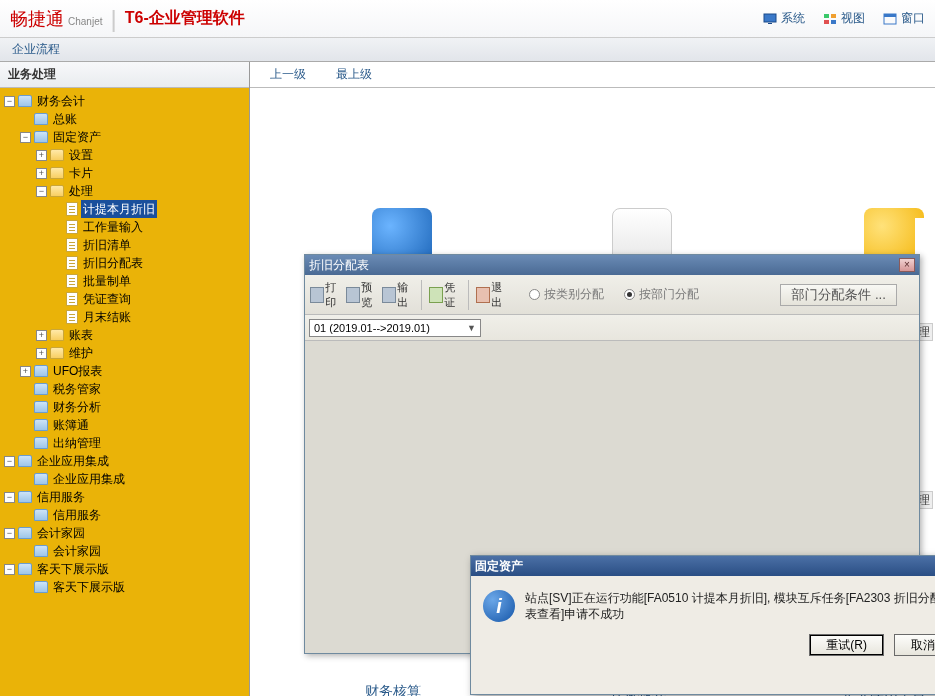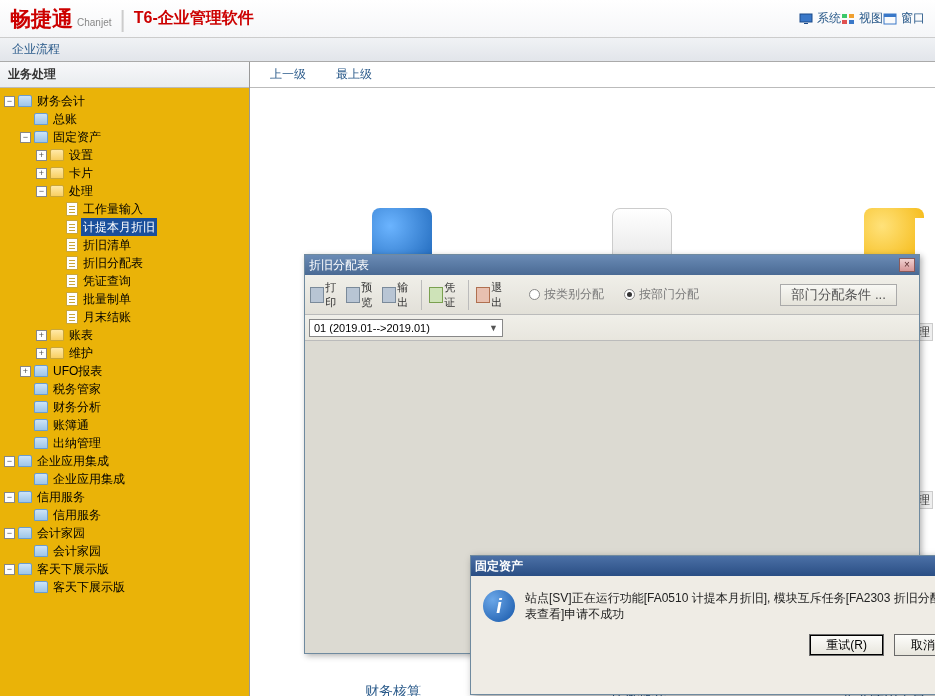--- a/index.html
+++ b/index.html
@@ -14,26 +14,26 @@
 }
 .titlebar {
   height: 38px;
   background: linear-gradient(#fff, #f5f6f8);
   display: flex;
   align-items: center;
   padding: 0 10px;
   border-bottom: 1px solid #ccc;
 }
 .logo { display: flex; align-items: baseline; gap: 4px; }
-.logo-main { color: #c00; font-size: 21px; font-weight: bold; }
+.logo-main { color: #c00; font-size: 18px; font-weight: normal; }
 .logo-sub { color: #888; font-size: 10px; }
 .titlebar-sep { color: #ccc; font-size: 24px; margin: 0 8px; }
 .titlebar-title { color: #c00; font-size: 16px; font-weight: bold; }
 .titlebar-spacer { flex: 1; }
-.titlebar-menu { display: flex; align-items: flex-start; color: #2a5a8a; }
+.titlebar-menu { display: flex; gap: 18px; align-items: flex-start; color: #2a5a8a; }
 .titlebar-menu-item { display: flex; align-items: center; gap: 4px; cursor: pointer; }
 .titlebar-icon { width: 14px; height: 12px; }
 
 .subbar {
   height: 24px;
   background: linear-gradient(#f0f2f5, #e2e5ea);
   border-bottom: 1px solid #aaa;
   display: flex;
   align-items: center;
   padding-left: 6px;
@@ -135,21 +135,21 @@
 .tb-btn { width:34px; height:36px; display:flex; flex-direction:row; align-items:center; justify-content:center; gap:1px; cursor:pointer; border:1px solid transparent; }
 .tb-btn .ico { width:18px; height:16px; background:#b8c5d4; border:1px solid #7a8a9a; }
 .tb-btn .lbl { font-size:11px; color:#333; }
 .tb-sep { width:1px; height:30px; background:#bbb; margin:0 4px; }
 .radio-group { display:flex; gap:20px; color:#7a7a7a; margin-left:18px; align-items:center; }
 .radio { display:flex; align-items:center; gap:4px; }
 .radio .dot { width:11px; height:11px; border:1px solid #888; border-radius:50%; background:#fff; display:flex; align-items:center; justify-content:center; }
 .radio .dot.checked::after { content:""; width:5px; height:5px; background:#333; border-radius:50%; }
 .cond-btn { margin-left:auto; margin-right:18px; height:22px; padding:0 10px; background: linear-gradient(#f8f8f4,#e5e3da); border:1px solid #aaa; color:#555; cursor:pointer; }
 .w-row2 { height: 26px; background: linear-gradient(#f0efe9,#e8e6de); display:flex; align-items:center; padding:0 4px; border-bottom:1px solid #bbb; }
-.period-select { height:18px; width:194px; background:#fff; border:1px solid #888; font-size:11px; padding:0 4px; display:flex; align-items:center; justify-content:space-between; }
+.period-select { height:18px; width:172px; background:#fff; border:1px solid #888; font-size:11px; padding:0 4px; display:flex; align-items:center; justify-content:space-between; }
 .period-select .arrow { font-size:9px; color:#555; }
 .w-body { height: calc(100% - 86px); background:#dcdad2; }
 
 
 .dialog {
   position: absolute;
   left: 165px; top: 300px;
   width: 495px; height: 140px;
   background: #efece5;
   border: 1px solid #6f8a9f;
@@ -259,56 +259,56 @@
                   <div class="tree-row">
                       <span class="toggle">−</span>
                       <span class="folder-icon"></span>
                       <span class="tree-label">处理</span>
                     </div>
                   <ul>
                     <li>
                         <div class="tree-row">
                           <span class="toggle-empty"></span>
                           <span class="file-icon"></span>
+                          <span class="tree-label selected">计提本月折旧</span>
+                        </div>
+                      </li>
+                    <li>
+                        <div class="tree-row">
+                          <span class="toggle-empty"></span>
+                          <span class="file-icon"></span>
                           <span class="tree-label">工作量输入</span>
                         </div>
                       </li>
                     <li>
                         <div class="tree-row">
                           <span class="toggle-empty"></span>
                           <span class="file-icon"></span>
-                          <span class="tree-label selected">计提本月折旧</span>
-                        </div>
-                      </li>
-                    <li>
-                        <div class="tree-row">
-                          <span class="toggle-empty"></span>
-                          <span class="file-icon"></span>
                           <span class="tree-label">折旧清单</span>
                         </div>
                       </li>
                     <li>
                         <div class="tree-row">
                           <span class="toggle-empty"></span>
                           <span class="file-icon"></span>
                           <span class="tree-label">折旧分配表</span>
                         </div>
                       </li>
                     <li>
                         <div class="tree-row">
                           <span class="toggle-empty"></span>
                           <span class="file-icon"></span>
+                          <span class="tree-label">批量制单</span>
+                        </div>
+                      </li>
+                    <li>
+                        <div class="tree-row">
+                          <span class="toggle-empty"></span>
+                          <span class="file-icon"></span>
                           <span class="tree-label">凭证查询</span>
-                        </div>
-                      </li>
-                    <li>
-                        <div class="tree-row">
-                          <span class="toggle-empty"></span>
-                          <span class="file-icon"></span>
-                          <span class="tree-label">批量制单</span>
                         </div>
                       </li>
                     <li>
                         <div class="tree-row">
                           <span class="toggle-empty"></span>
                           <span class="file-icon"></span>
                           <span class="tree-label">月末结账</span>
                         </div>
                       </li>
                   </ul>

